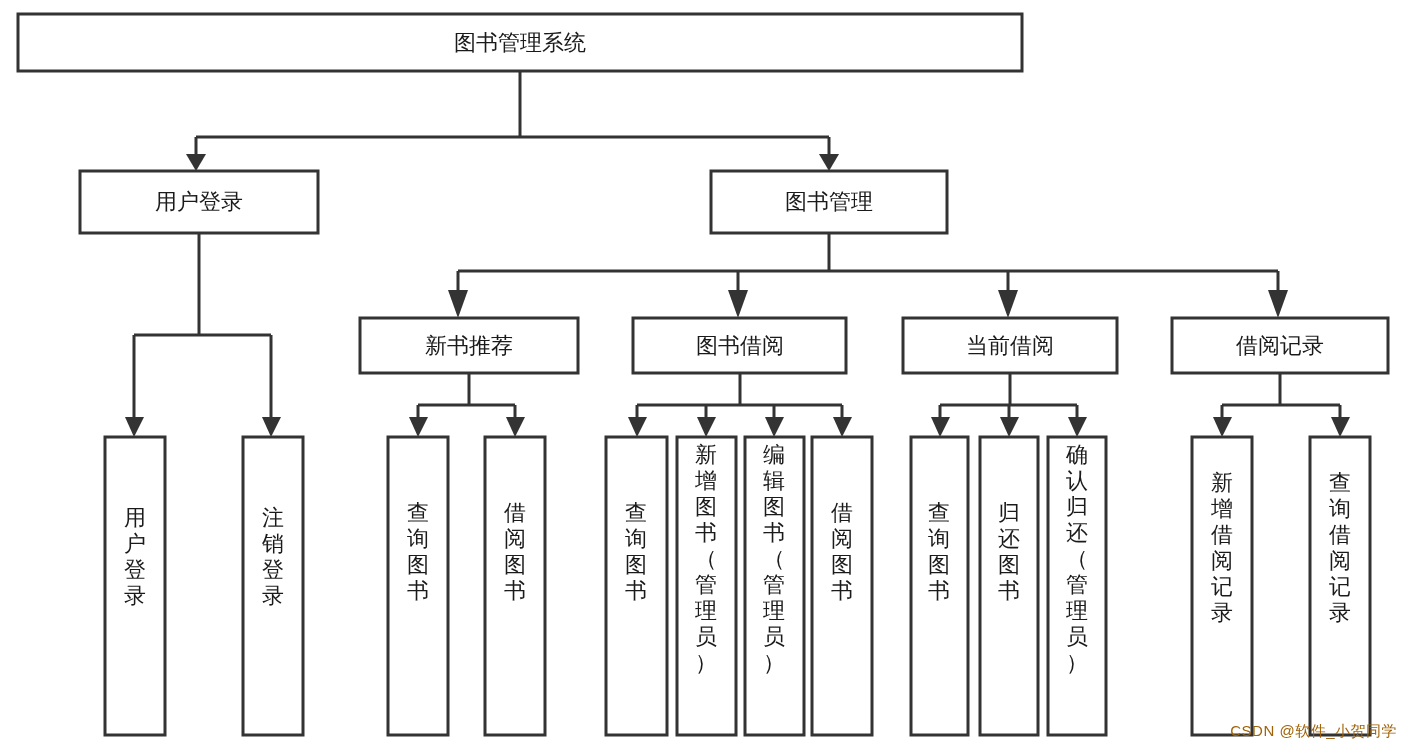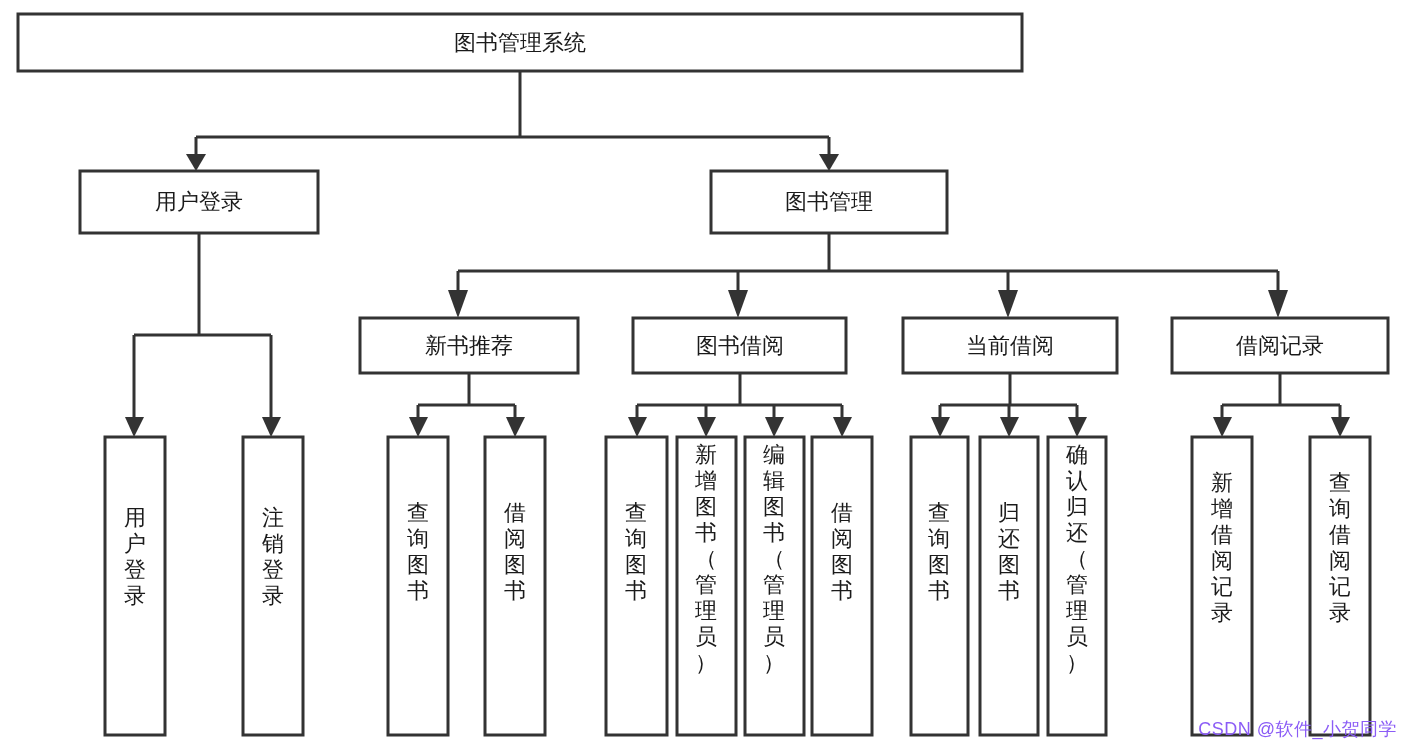--- a/index.html
+++ b/index.html
@@ -52,22 +52,22 @@
     font-family: "Liberation Sans", "DejaVu Sans", sans-serif;
     font-size: 22px;
     fill: #1a1a1a;
     text-anchor: middle;
   }
   .watermark {
     position: absolute;
     right: 8px;
     bottom: 6px;
     font-family: "Liberation Sans", "DejaVu Sans", sans-serif;
-    font-size: 18px;
-    color: #8b5cf6;
+    font-size: 15px;
+    color: #a16207;
     letter-spacing: 0.5px;
     white-space: nowrap;
     user-select: none;
   }
 </style>
 </head>
 <body>
 
 <div id="diagram-root">
   <svg class="diagram" viewBox="0 0 1405 747" xmlns="http://www.w3.org/2000/svg">

